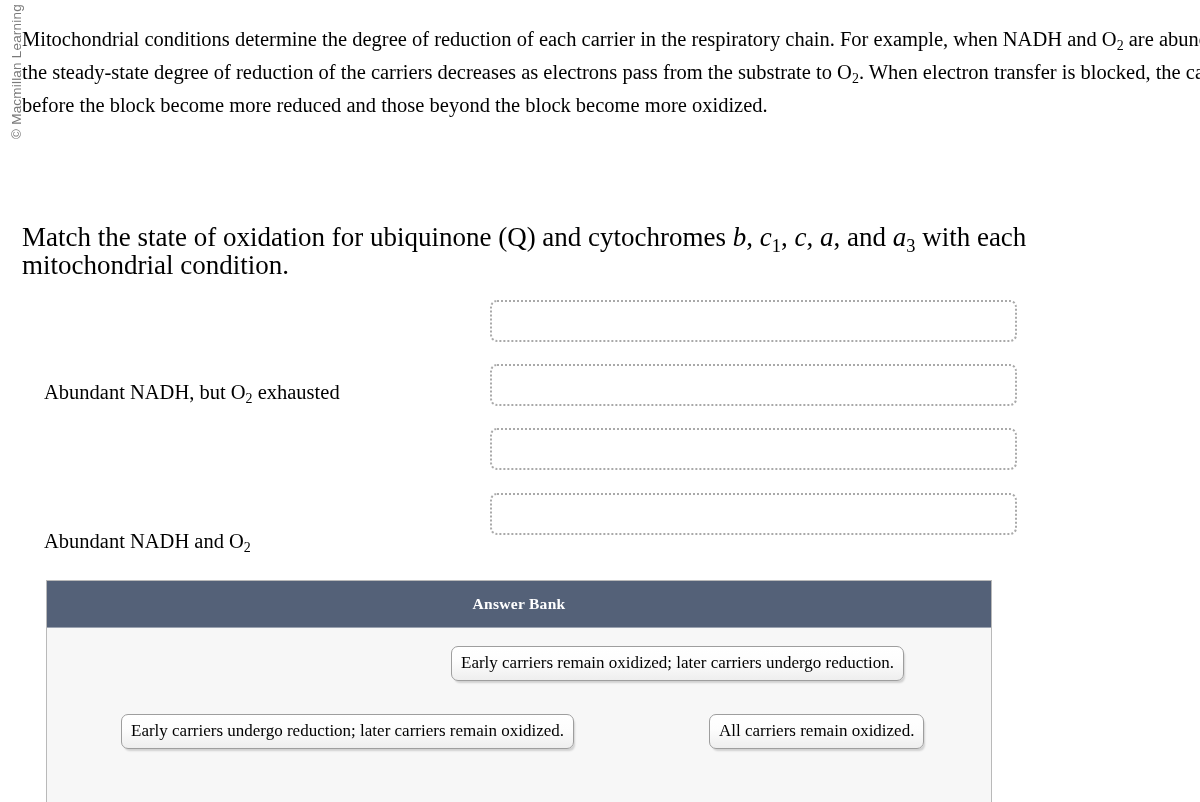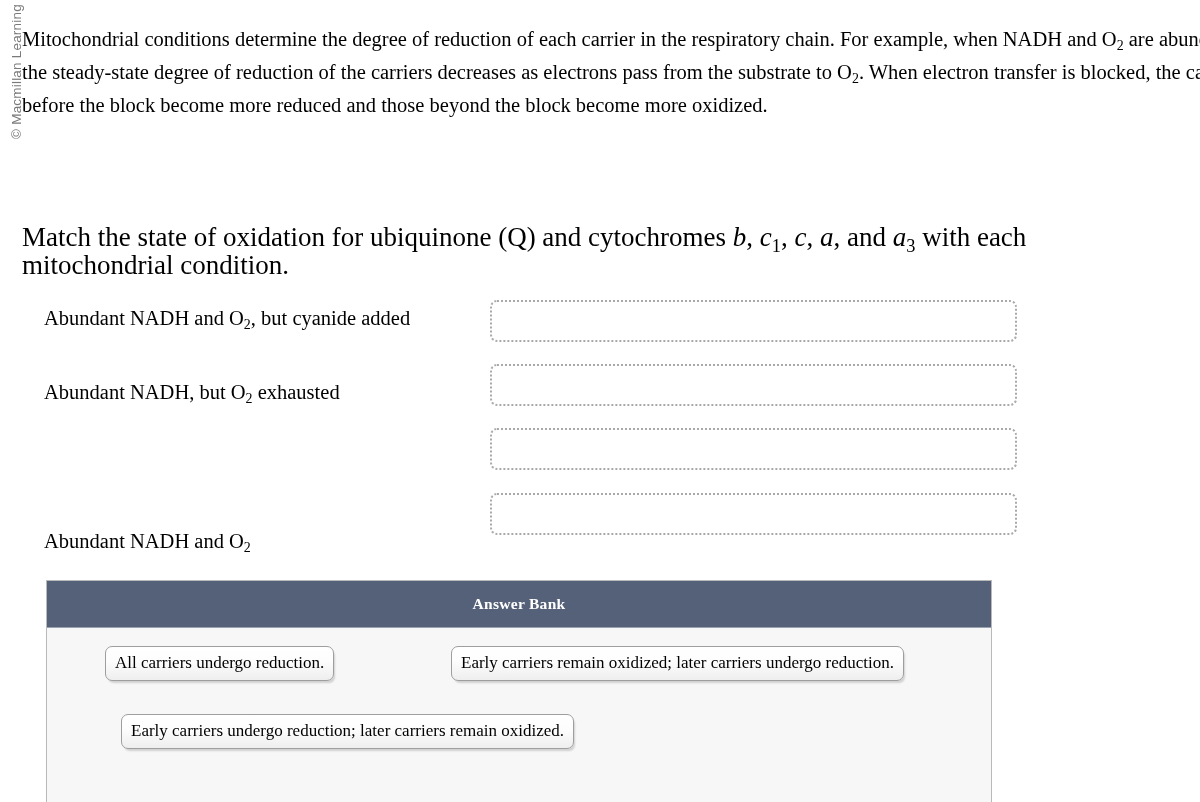--- a/index.html
+++ b/index.html
@@ -155,35 +155,34 @@
   <p id="intro">
     <span>Mitochondrial conditions determine the degree of reduction of each carrier in the respiratory chain. For example, when NADH and O</span><sub>2</sub><span> are abundant, the steady-state degree of reduction of the carriers decreases as electrons pass from the substrate to O</span><sub>2</sub><span>. When electron transfer is blocked, the carriers before the block become more reduced and those beyond the block become more oxidized.</span>
   </p>
 
   <p id="prompt">
     <span>Match the state of oxidation for ubiquinone (Q) and cytochromes </span><span class="it">b</span><span>, </span><span class="it">c</span><sub>1</sub><span>, </span><span class="it">c</span><span>, </span><span class="it">a</span><span>, and </span><span class="it">a</span><sub>3</sub><span> with each mitochondrial condition.</span>
   </p>
 
   <div id="match-area">
 
-    <div class="match-label l0"><span>Abundant NADH and O</span><sub>2</sub><span>, but cyanide added</span></div>
 
     <div class="match-label l1"><span>Abundant NADH, but O</span><sub>2</sub><span> exhausted</span></div>
 
 
     <div class="match-label l3"><span>Abundant NADH and O</span><sub>2</sub><span></span></div>
 
     <div class="dropzone d0"></div>
     <div class="dropzone d1"></div>
     <div class="dropzone d2"></div>
     <div class="dropzone d3"></div>
   </div>
 
   <div id="answer-bank">
     <div id="answer-bank-header">Answer Bank</div>
     <div id="answer-bank-body">
-      <div class="tile t0">All carriers undergo reduction.</div>
       <div class="tile t1">Early carriers remain oxidized; later carriers undergo reduction.</div>
       <div class="tile t2">Early carriers undergo reduction; later carriers remain oxidized.</div>
+      <div class="tile t3">All carriers remain oxidized.</div>
     </div>
   </div>
 
 </div>
 
 </body></html>

